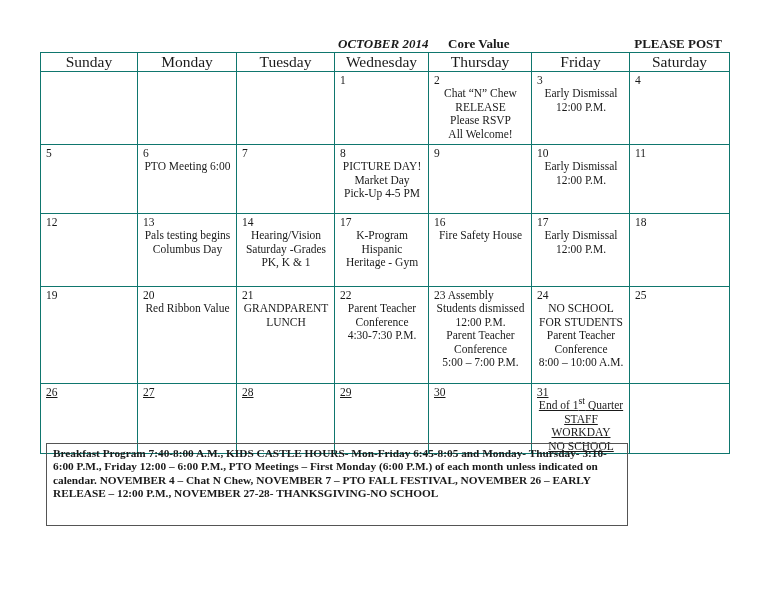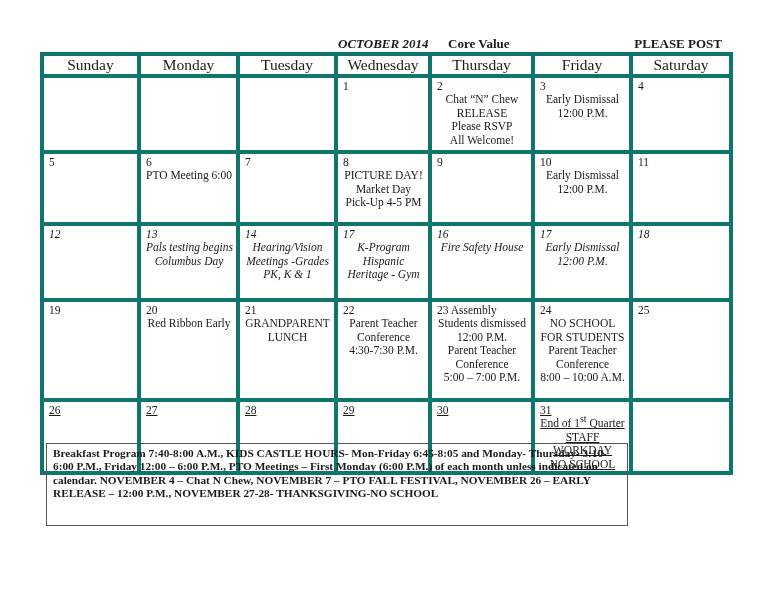--- a/index.html
+++ b/index.html
@@ -37,41 +37,41 @@
 
     table.cal {
       position: absolute;
       top: 52px;
       left: 40px;
       border-collapse: collapse;
       table-layout: fixed;
       width: 689px;
     }
     table.cal th, table.cal td {
-      border: 4px solid #0f766e;
+      border: 1px solid #0f766e;
       padding: 0;
       vertical-align: top;
     }
     table.cal th {
       font-weight: normal;
       font-size: 15.5px;
       height: 18px;
       line-height: 18px;
       text-align: center;
     }
     table.cal td {
       font-size: 11.5px;
       line-height: 13.4px;
       padding: 2px 4px 0 5px;
     }
     table.cal td .daynum { display: block; }
     table.cal td .evt { display: block; white-space: nowrap; text-align: center; }
     .r1 td { height: 70px; }
     .r2 td { height: 66px; }
-    .r3 td { height: 70px; font-style: italic; }
+    .r3 td { height: 70px; }
     .r4 td { height: 94px; }
     .r5 td { height: 67px; text-decoration: underline; }
     sup { font-size: 10px; line-height: 0; vertical-align: super; }
 
     .notes {
       position: absolute;
       top: 443px;
       left: 46px;
       width: 582px;
       height: 83px;
@@ -177,21 +177,21 @@
           <span class="daynum">12</span>
         </td>
         <td>
           <span class="daynum">13</span>
           <span class="evt">Pals testing begins</span>
           <span class="evt">Columbus Day</span>
         </td>
         <td>
           <span class="daynum">14</span>
           <span class="evt">Hearing/Vision</span>
-          <span class="evt">Meetings -Grades</span>
+          <span class="evt">Saturday -Grades</span>
           <span class="evt">PK, K &amp; 1</span>
         </td>
         <td>
           <span class="daynum">17</span>
           <span class="evt">K-Program</span>
           <span class="evt">Hispanic</span>
           <span class="evt">Heritage - Gym</span>
         </td>
         <td>
           <span class="daynum">16</span>
@@ -205,21 +205,21 @@
         <td>
           <span class="daynum">18</span>
         </td>
       </tr>
       <tr class="r4">
         <td>
           <span class="daynum">19</span>
         </td>
         <td>
           <span class="daynum">20</span>
-          <span class="evt">Red Ribbon Early</span>
+          <span class="evt">Red Ribbon Value</span>
         </td>
         <td>
           <span class="daynum">21</span>
           <span class="evt">GRANDPARENT</span>
           <span class="evt">LUNCH</span>
         </td>
         <td>
           <span class="daynum">22</span>
           <span class="evt">Parent Teacher</span>
           <span class="evt">Conference</span>

